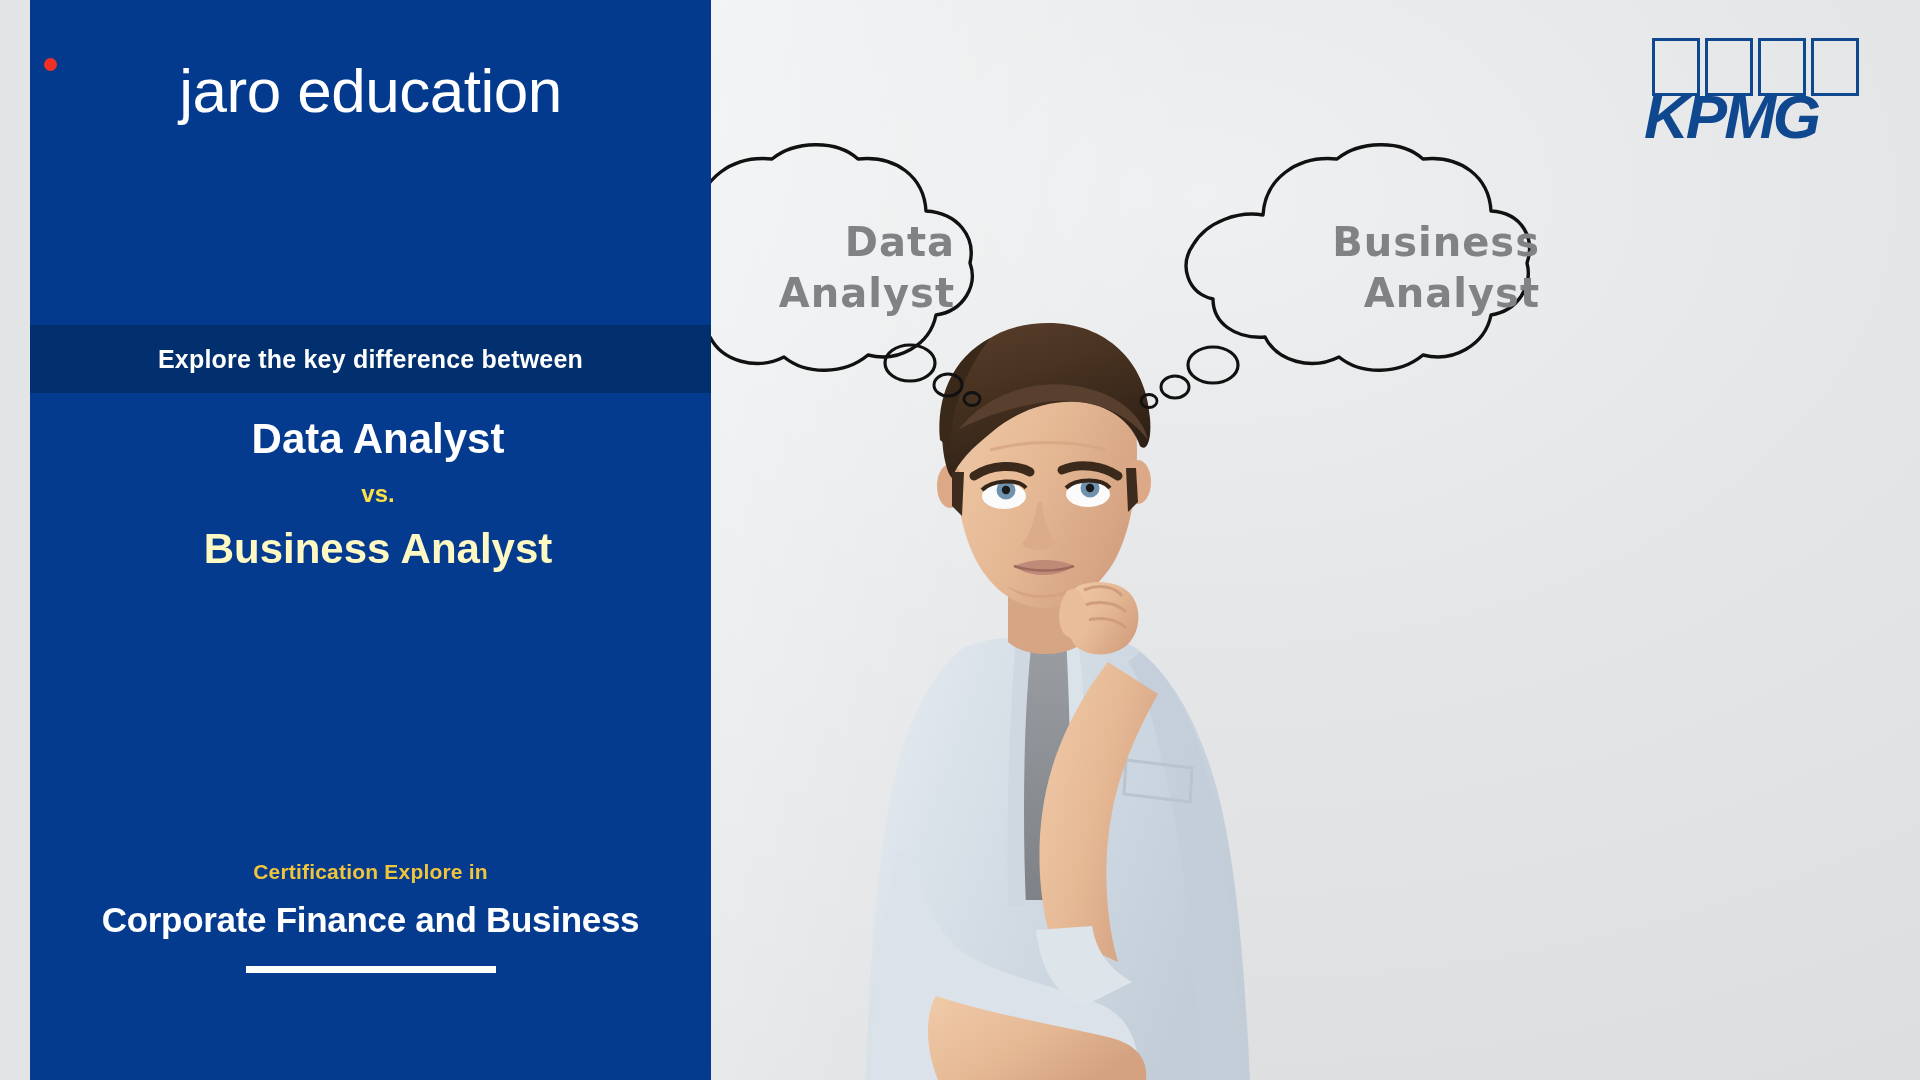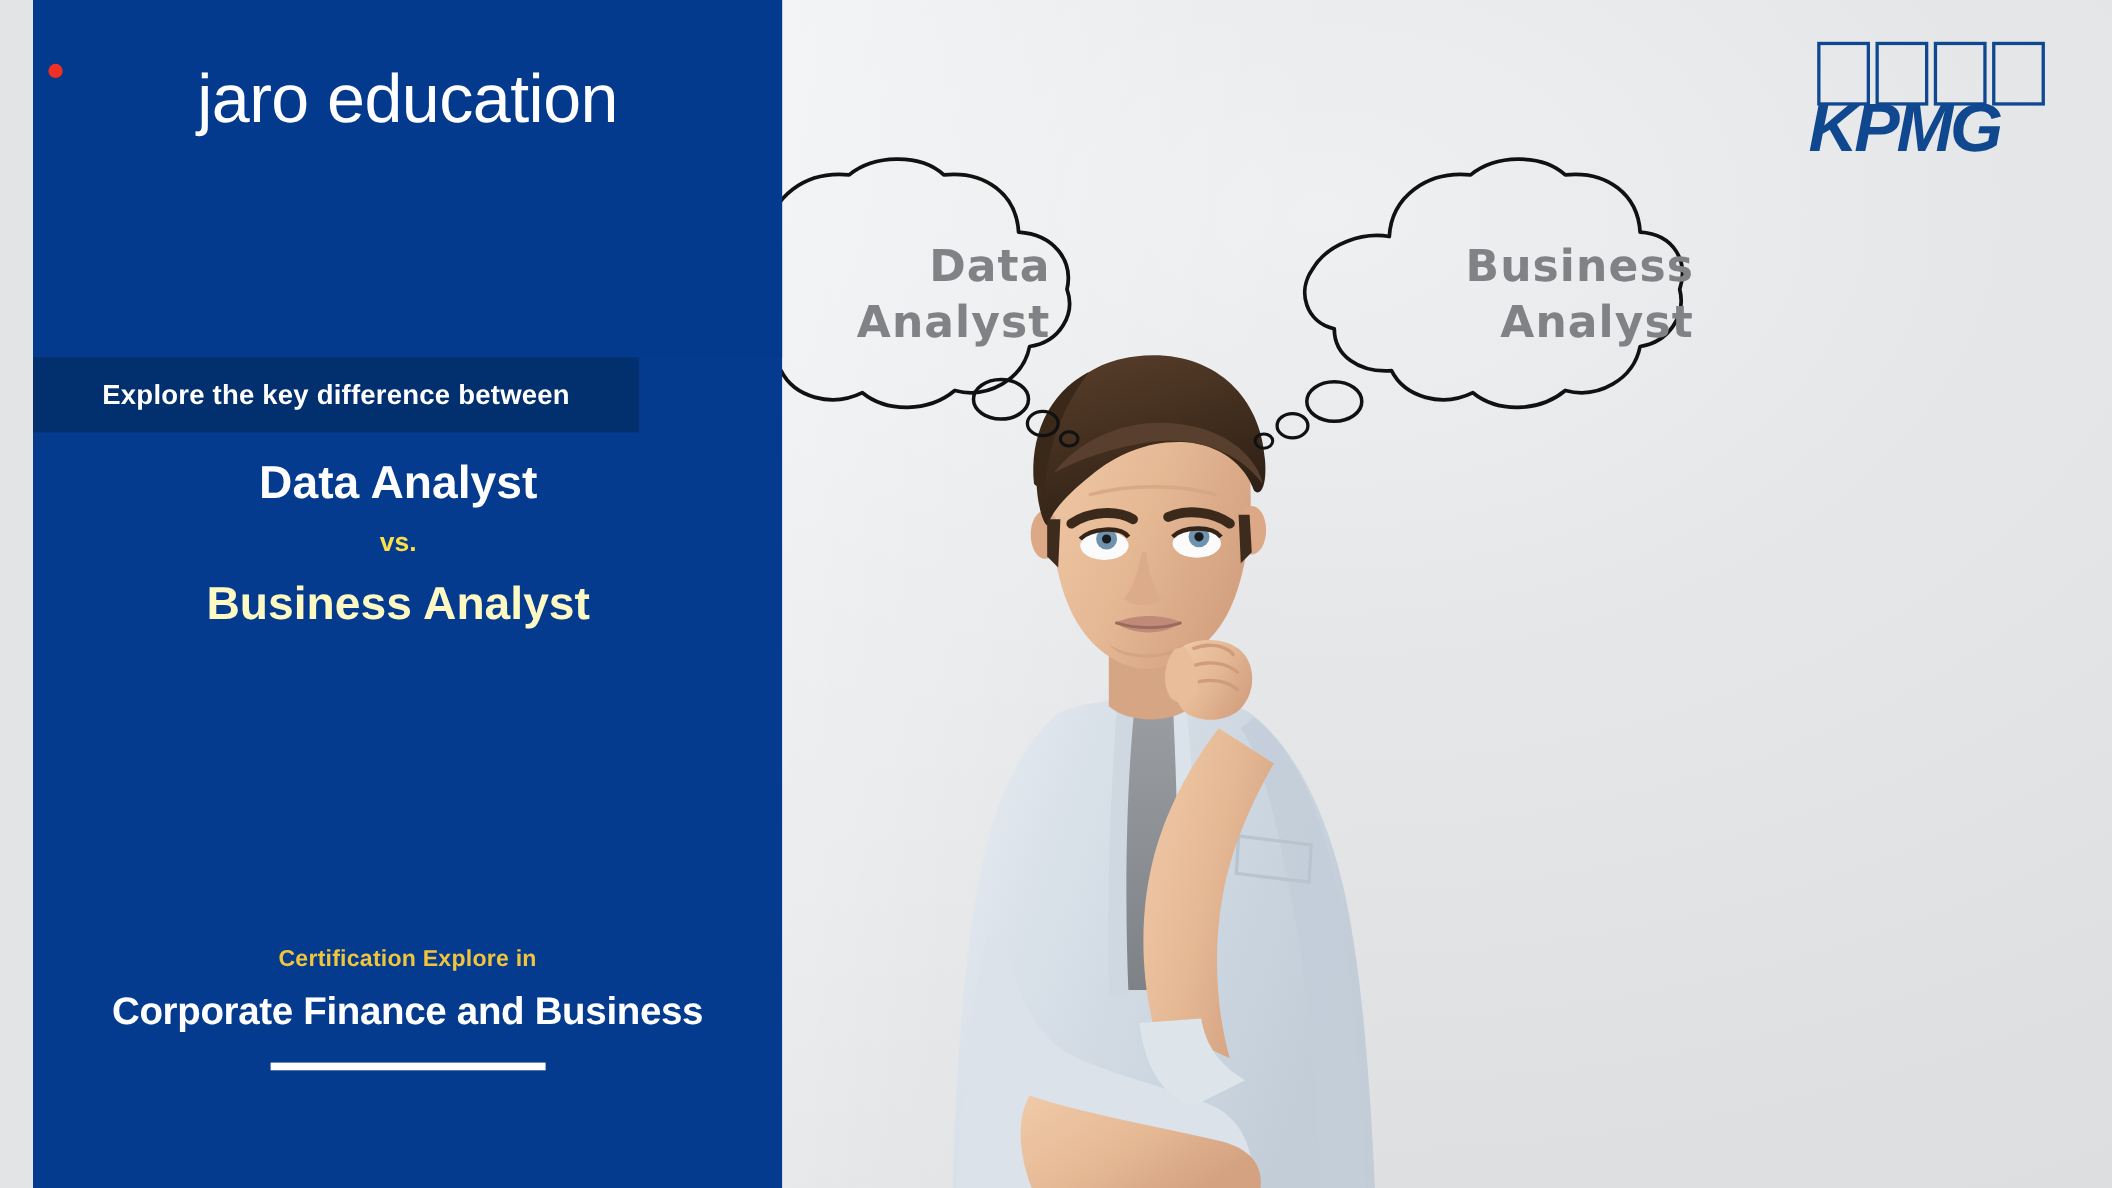--- a/index.html
+++ b/index.html
@@ -41,29 +41,29 @@
     font-weight:400; letter-spacing:-0.5px;
     font-family:"Liberation Sans", sans-serif;
   }
   .logo-dot {
     position:absolute; left:14px; top:-2px;
     width:13px; height:13px; border-radius:50%;
     background:#ee3124;
   }
 
   .band {
-    position:absolute; left:0; top:325px; width:551px; height:68px;
+    position:absolute; left:0; top:325px; width:681px; height:68px;
     background:#022f6e;
     display:flex; align-items:center; justify-content:center;
   }
   .band-text{
     color:#ffffff; font-size:25px; font-weight:bold; letter-spacing:.2px;
   }
 
-  .headline { position:absolute; left:0; top:418px; width:664px; text-align:center; }
+  .headline { position:absolute; left:16px; top:418px; width:664px; text-align:center; }
   .headline .l1 { color:#ffffff; font-size:42px; font-weight:bold; line-height:1.0; }
   .headline .vs { color:#fde047; font-size:24px; font-weight:bold; line-height:1.0; margin-top:22px; }
   .headline .l2 { color:#fef9c3; font-size:42px; font-weight:bold; line-height:1.0; margin-top:22px; }
 
   .cert { position:absolute; left:0; top:860px; width:681px; text-align:center; }
   .cert .eyebrow { color:#f0c53c; font-size:21px; font-weight:bold; letter-spacing:.2px; }
   .cert .title { color:#ffffff; font-size:35px; font-weight:bold; margin-top:16px; letter-spacing:-.3px; }
   .cert .rule { width:250px; height:7px; background:#ffffff; margin:26px auto 0; }
 
   

